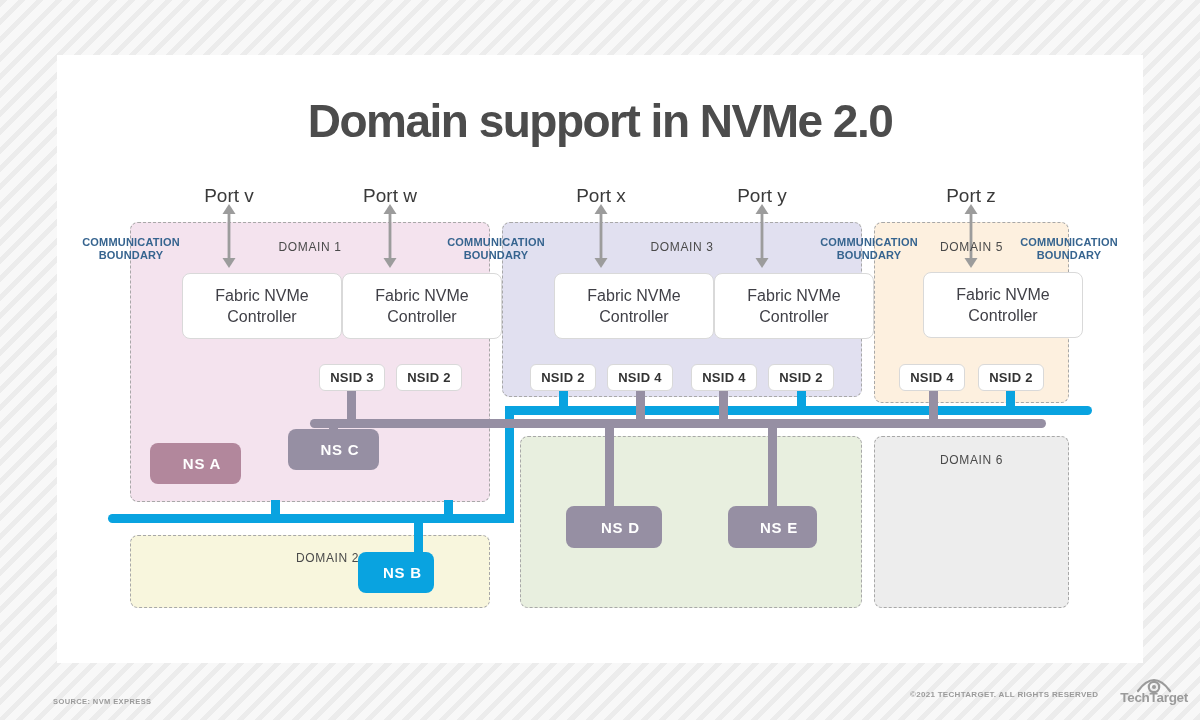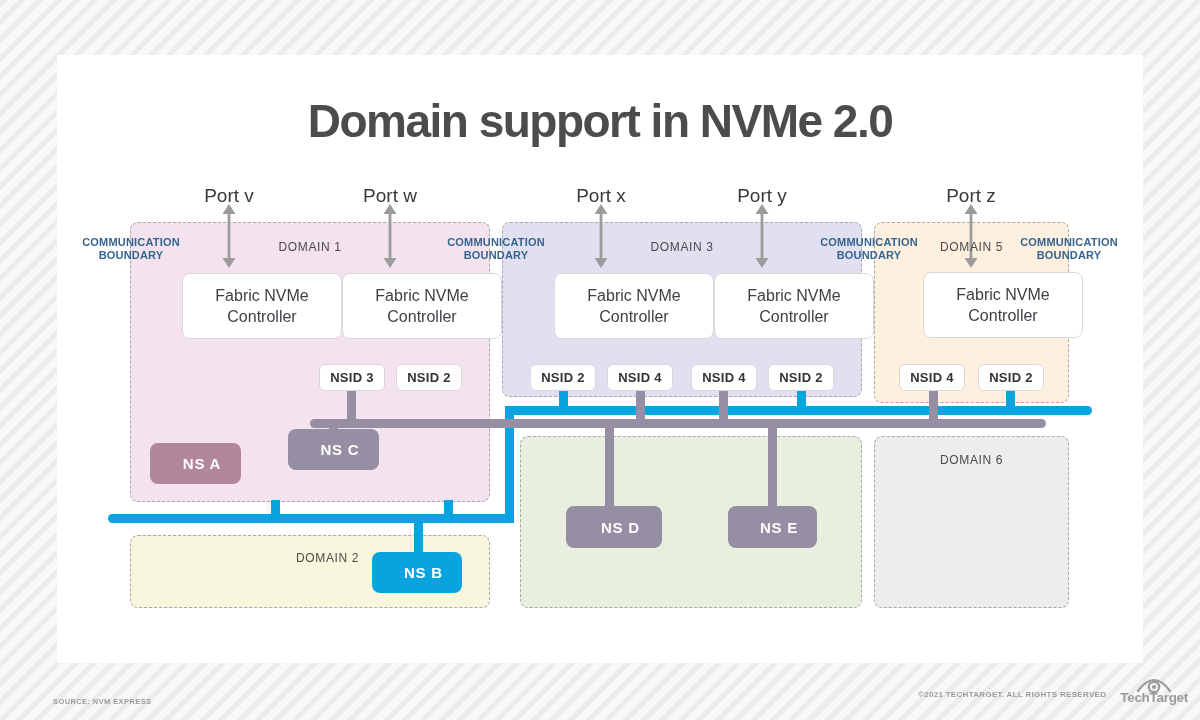--- a/index.html
+++ b/index.html
@@ -61,21 +61,21 @@
   }
 
   .lblue { background:#09a3e0; z-index:2; }
   .lgray { background:#968fa3; z-index:3; }
 
   #footer-source {
     left:53px; top:697px; font-size:7.5px; font-weight:bold;
     color:#9b9b9b; letter-spacing:0.4px; z-index:5;
   }
   #footer-right {
-    top:674px; right:12px; display:flex; align-items:flex-end; gap:14px; z-index:5;
+    top:674px; right:12px; display:flex; align-items:flex-end; gap:22px; z-index:5;
   }
   #footer-copyright {
     font-size:8px; font-weight:bold; color:#9b9b9b; letter-spacing:0.3px;
     padding-bottom:6px;
   }
   #logo { display:flex; flex-direction:column; align-items:center; }
   #logo-word {
     font-size:13.5px; font-weight:bold; color:#9b9b9b; letter-spacing:-0.3px;
     line-height:14px; margin-top:-2px;
   }
@@ -176,21 +176,21 @@
   <div class="abs nsid" style="left:319px">NSID 3</div>
   <div class="abs nsid" style="left:396px">NSID 2</div>
   <div class="abs nsid" style="left:530px">NSID 2</div>
   <div class="abs nsid" style="left:607px">NSID 4</div>
   <div class="abs nsid" style="left:691px">NSID 4</div>
   <div class="abs nsid" style="left:768px">NSID 2</div>
   <div class="abs nsid" style="left:899px">NSID 4</div>
   <div class="abs nsid" style="left:978px">NSID 2</div>
 
   <div class="abs ns" style="left:150px;top:443px;width:91px;height:41px;background:#b2879c">NS A</div>
-  <div class="abs ns" style="left:372px;top:552px;width:90px;height:41px;background:#09a3e0">NS B</div>
+  <div class="abs ns" style="left:358px;top:552px;width:76px;height:41px;background:#09a3e0">NS B</div>
   <div class="abs ns" style="left:288px;top:429px;width:91px;height:41px;background:#968fa3">NS C</div>
   <div class="abs ns" style="left:566px;top:506px;width:96px;height:42px;background:#968fa3">NS D</div>
   <div class="abs ns" style="left:728px;top:506px;width:89px;height:42px;background:#968fa3">NS E</div>
 
   <div id="footer-source" class="abs">SOURCE: NVM EXPRESS</div>
   <div id="footer-right" class="abs">
     <div id="footer-copyright">©2021 TECHTARGET. ALL RIGHTS RESERVED</div>
     <div id="logo">
       <svg width="38" height="19" viewBox="0 0 38 19">
         <path d="M3,17 Q19,-5 35,17" fill="none" stroke="#9b9b9b" stroke-width="2.2" stroke-linecap="round"></path>

